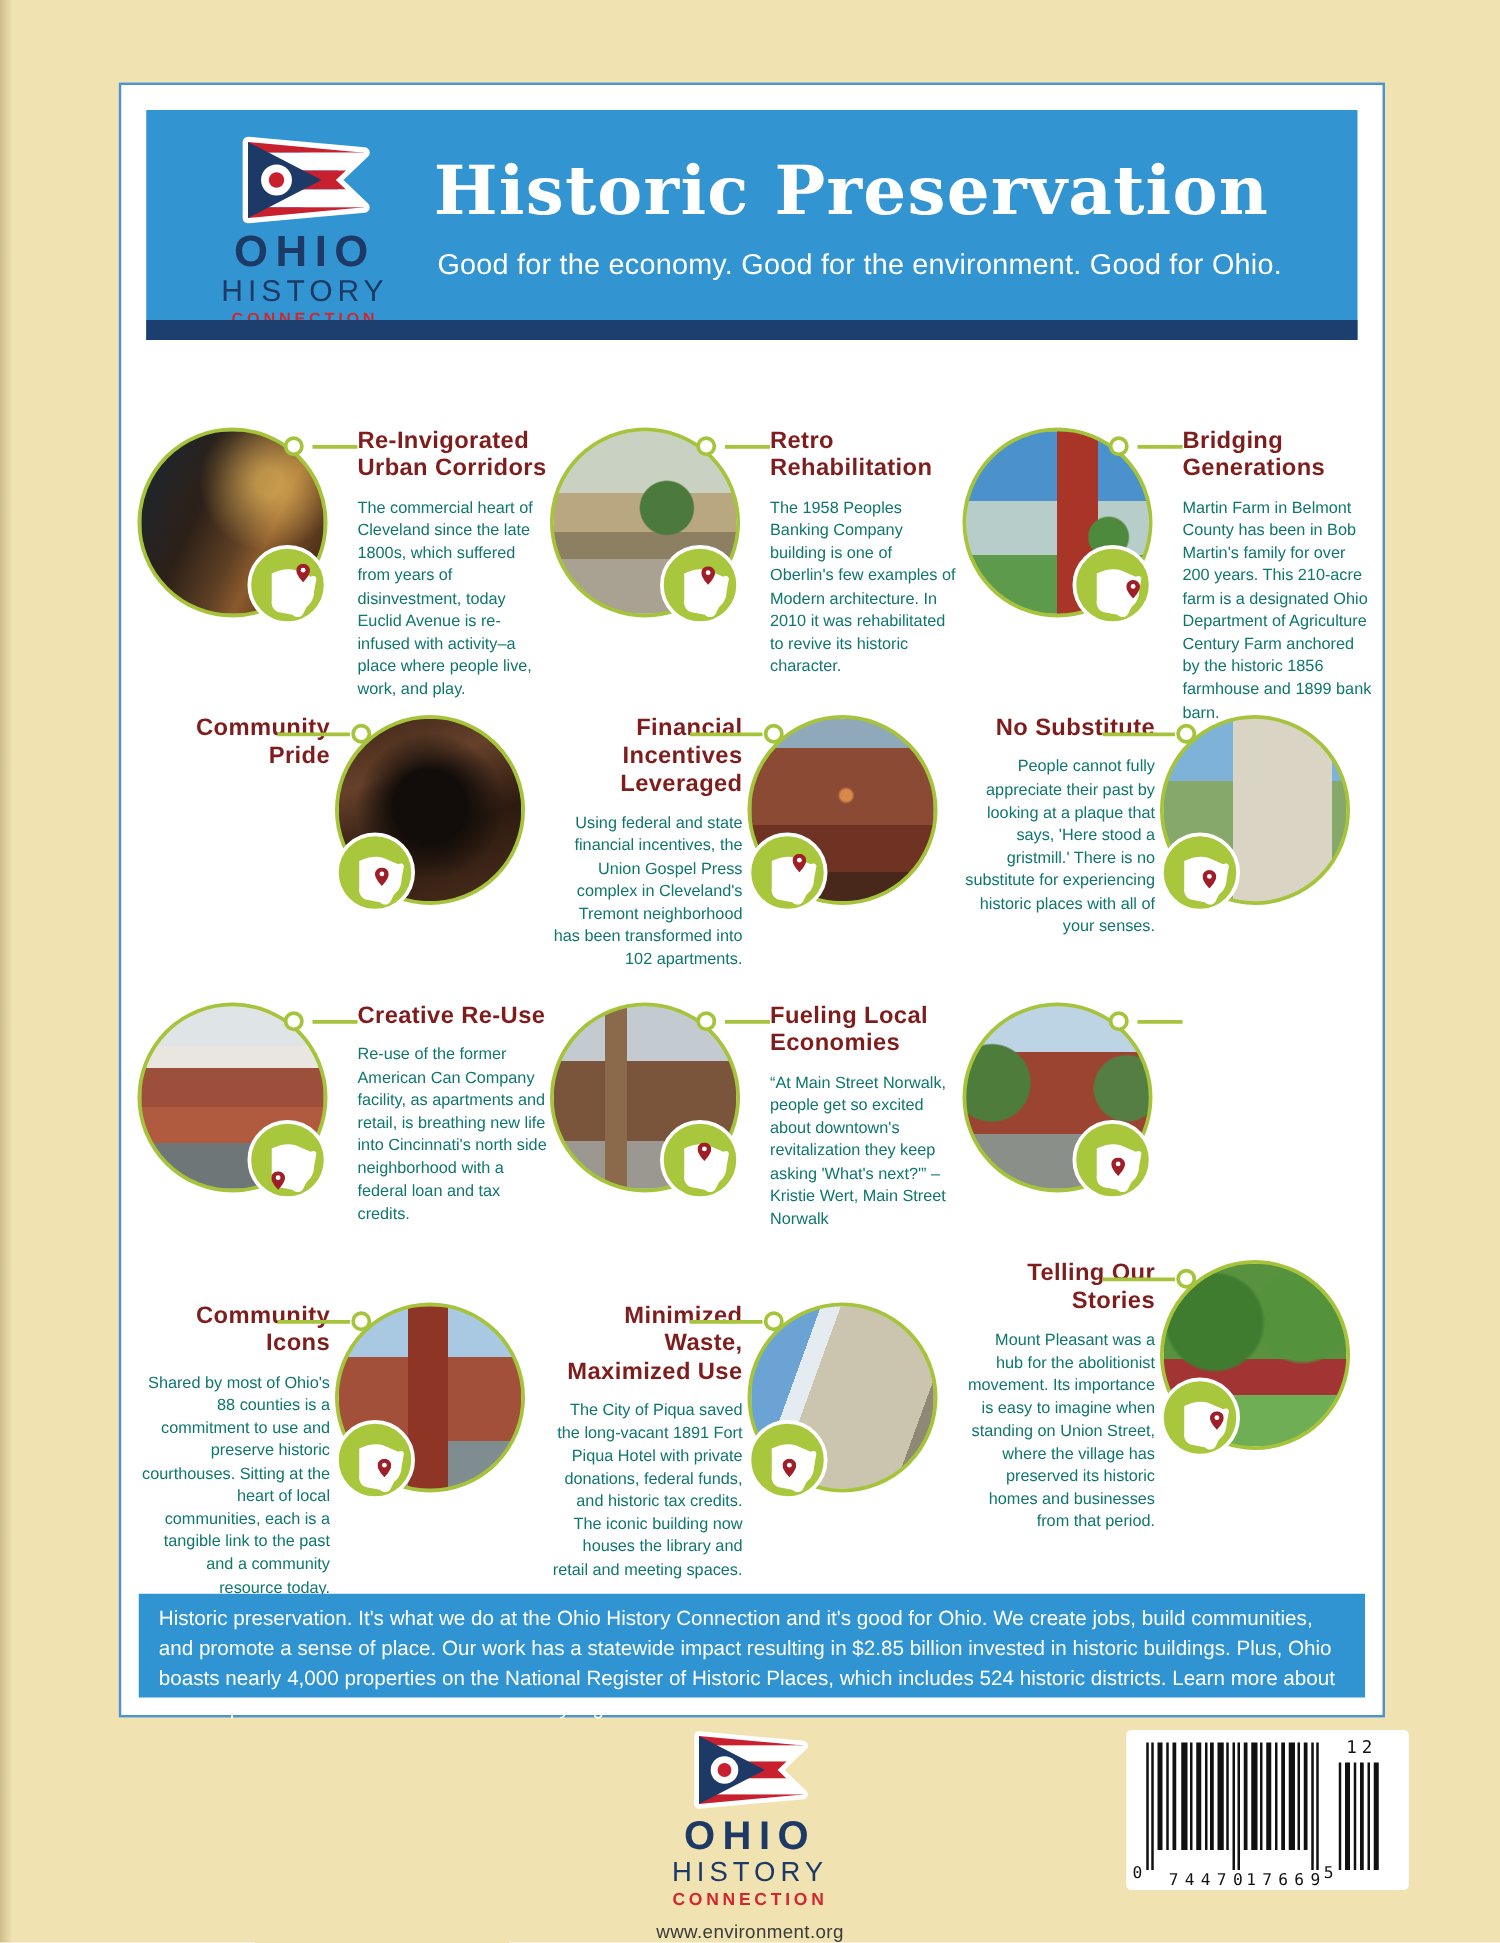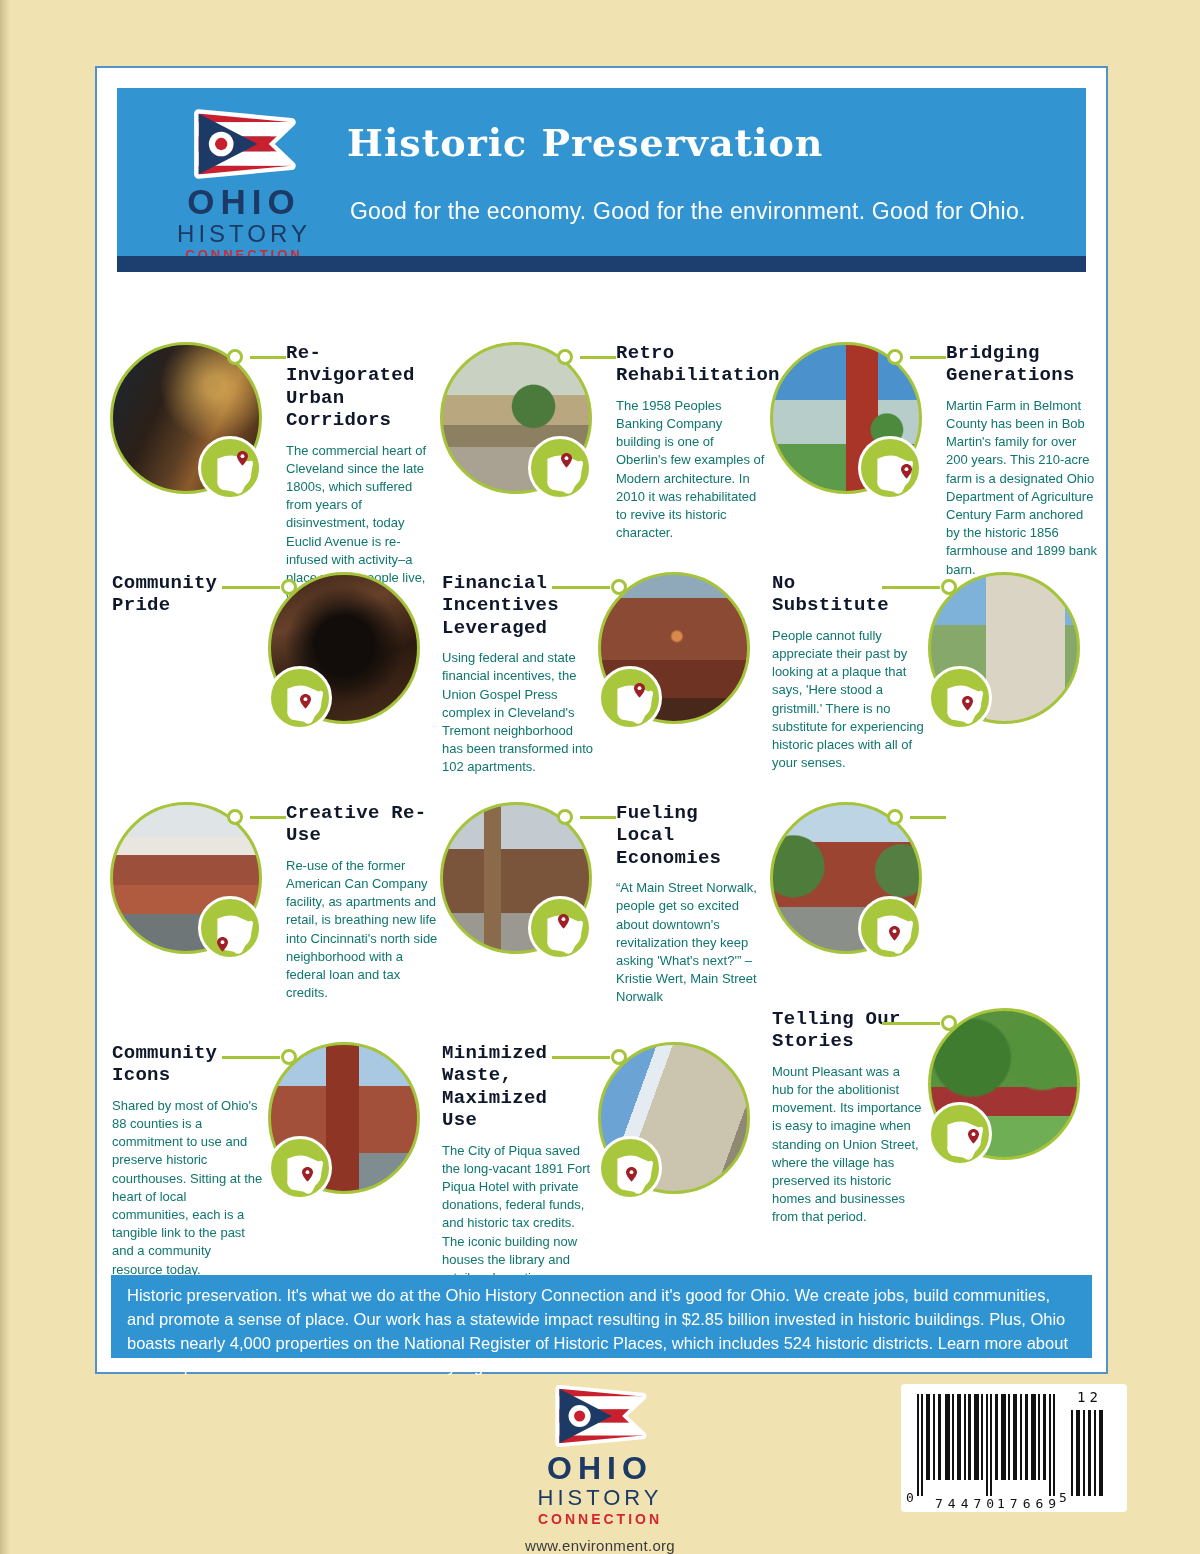--- a/index.html
+++ b/index.html
@@ -29,21 +29,21 @@
   .header .navybar{ position:absolute; left:0; right:0; bottom:0; height:16px; background:#1d3f70; }
   .ohc-logo{ position:absolute; text-align:center; }
   .header .ohc-logo{ left:38px; top:18px; width:178px; }
   .ohc-logo .flag{ display:block; margin:0 auto 2px auto; }
   .ohc-logo .l1{ font-weight:bold; color:#1d3a66; letter-spacing:6px; line-height:1.05; }
   .ohc-logo .l2{ font-weight:normal; color:#1d3a66; letter-spacing:4px; line-height:1.1; }
   .ohc-logo .l3{ font-weight:bold; color:#d22630; letter-spacing:3px; line-height:1.3; }
   .header .l1{ font-size:35px; } .header .l2{ font-size:24px; } .header .l3{ font-size:13px; }
   .hp-title{
     position:absolute; left:230px; top:32px; color:#fff;
-    font-family:"DejaVu Serif", serif; font-weight:bold; font-size:38px; letter-spacing:1px;
+    font-family:"DejaVu Serif", serif; font-weight:bold; font-size:54px; letter-spacing:1px;
     white-space:nowrap;
   }
   .hp-sub{ position:absolute; left:233px; top:110px; color:#fff; font-size:23px; letter-spacing:.2px; white-space:nowrap; }
 
   
   .cell{ position:absolute; width:324px; height:228px; }
   .c1{left:13px;top:262px}.c2{left:343px;top:262px}.c3{left:673px;top:262px}
   .c4{left:13px;top:492px}.c5{left:343px;top:492px}.c6{left:673px;top:492px}
   .c7{left:13px;top:722px}.c8{left:343px;top:722px}.c9{left:673px;top:722px}
   .c10{left:13px;top:962px}.c11{left:343px;top:962px}.c12{left:673px;top:928px}
@@ -74,24 +74,24 @@
   .badge svg.ohio{ position:absolute; left:6px; top:5px; }
   .pin{ position:absolute; width:11px; z-index:5; }
   
   .c1 .pin{left:36px;top:12px}  .c2 .pin{left:30px;top:14px}  .c3 .pin{left:40px;top:25px}
   .c4 .pin{left:29px;top:25px}  .c5 .pin{left:33px;top:14px}  .c6 .pin{left:31px;top:27px}
   .c7 .pin{left:16px;top:38px}  .c8 .pin{left:27px;top:15px}  .c9 .pin{left:28px;top:27px}
   .c10 .pin{left:31px;top:28px} .c11 .pin{left:25px;top:28px} .c12 .pin{left:37px;top:24px}
 
   .txt{ position:absolute; top:12px; }
   .il .txt{ left:176px; width:152px; }
-  .ir .txt{ left:2px;  width:152px; }
+  .ir .txt{ left:2px;  width:152px;text-align:right; }
   .txt h3{
-    margin:0 0 10px 0; font-family:Liberation Mono, monospace; font-weight:bold;
-    font-size:19px; line-height:1.18; color:#0f172a; letter-spacing:.3px;
+    margin:0 0 10px 0; font-family:Liberation Sans, sans-serif; font-weight:bold;
+    font-size:19px; line-height:1.18; color:#7f1d1d; letter-spacing:.3px;
   }
   .txt p{ margin:0; font-size:13px; line-height:1.4; color:#0f766e; }
 
   
   .p1{background:radial-gradient(circle at 70% 28%,rgba(255,205,100,.6) 0 7%,transparent 38%),linear-gradient(115deg,#1b2734 0%,#2c2018 35%,#5d3f24 55%,#8a5a2c 66%,#2a1a10 100%);}
   .p2{background:radial-gradient(circle at 62% 42%,#4c7a3c 0 17%,transparent 18%),linear-gradient(180deg,#c9d2c2 0 34%,#b8a77f 34% 55%,#8d7f62 55% 70%,#a9a191 70% 100%);}
   .p3{background:radial-gradient(circle at 78% 58%,#4e8a3e 0 11%,transparent 12%),linear-gradient(90deg,transparent 0 50%,#a83528 50% 72%,transparent 72% 100%),linear-gradient(180deg,#4b92cc 0 38%,#b7cdc9 38% 68%,#5d9a4c 68% 100%);}
   .p4{background:radial-gradient(circle at 50% 48%,#120d0a 0 28%,transparent 56%),linear-gradient(160deg,#3a2417 0%,#67412a 30%,#2c1a10 60%,#4a2e1c 100%);}
   .p5{background:radial-gradient(circle at 52% 42%,#d98a4a 0 4%,transparent 6%),linear-gradient(180deg,#8fa9bb 0 16%,#8a4a34 16% 58%,#6e3322 58% 84%,#49281c 84% 100%);}
   .p6{background:linear-gradient(90deg,rgba(0,0,0,0) 0 38%,#d9d4c4 38% 92%,rgba(0,0,0,0) 92%),linear-gradient(180deg,#7fb2d8 0 34%,#86a86a 34% 100%);}

